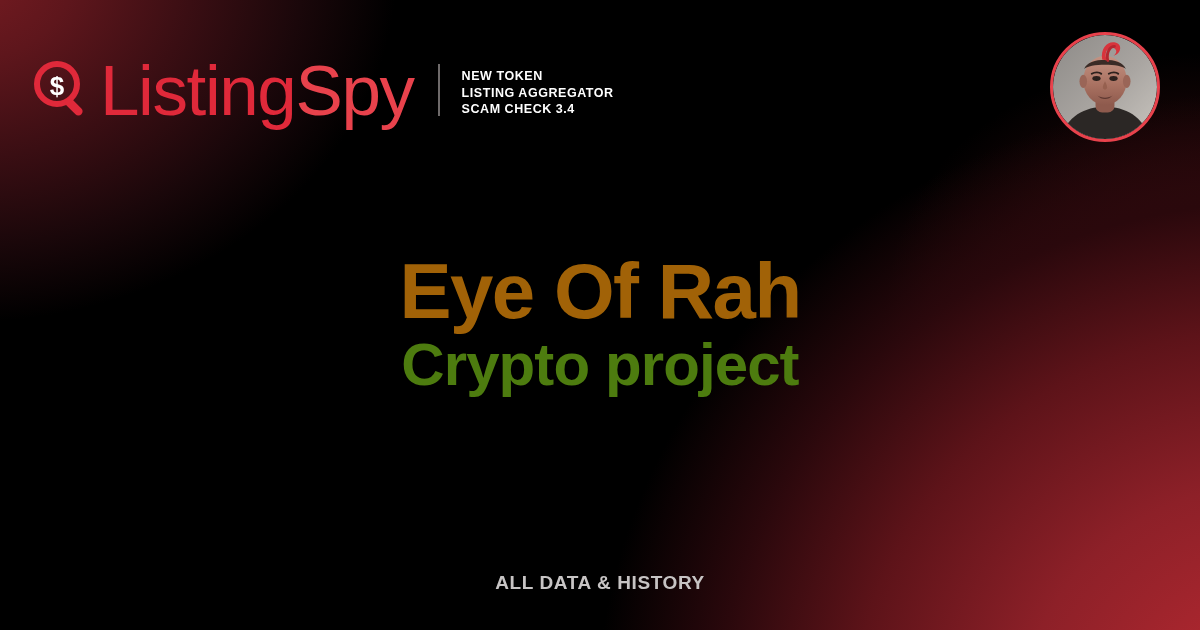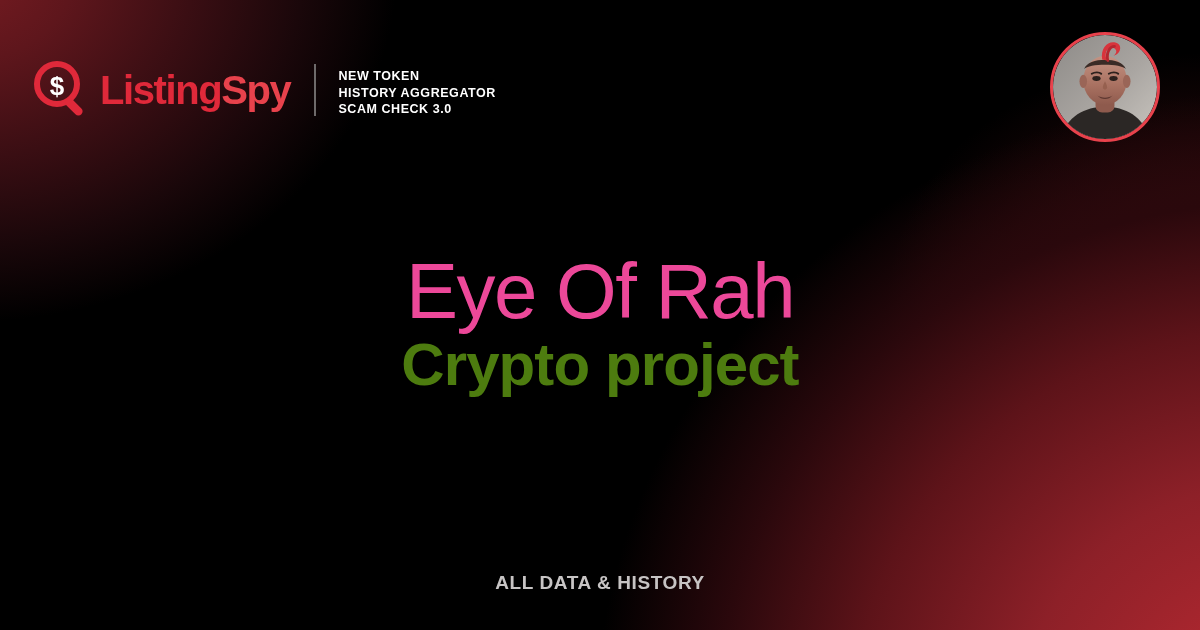--- a/index.html
+++ b/index.html
@@ -60,22 +60,22 @@
     height: 76px;
   }
   #logo-mark {
     width: 58px;
     height: 58px;
     flex: none;
     display: block;
   }
   #wordmark {
     margin-left: 8px;
-    font-size: 40px;
-    font-weight: 700;
+    font-size: 71px;
+    font-weight: 400;
     letter-spacing: -1.4px;
     line-height: 1;
     white-space: nowrap;
   }
   .wm-a { color: #e0293a; }
   .wm-b { color: #e8424c; }
 
   #divider {
     width: 2px;
     height: 52px;
@@ -117,23 +117,23 @@
 
   
   #title-block {
     position: absolute;
     left: 0;
     right: 0;
     top: 248px;
     text-align: center;
   }
   #title-main {
-    color: #ec4899;
+    color: #a16207;
     font-size: 78px;
-    font-weight: 400;
+    font-weight: 700;
     letter-spacing: -1.5px;
     line-height: 86px;
     margin: 0;
   }
   #title-sub {
     color: #4d7c0f;
     font-size: 60px;
     font-weight: 700;
     letter-spacing: -0.9px;
     line-height: 70px;
@@ -172,22 +172,22 @@
     </svg>
 
     <div id="wordmark">
       <span class="wm-a">Listing</span><span class="wm-b">Spy</span>
     </div>
 
     <div id="divider"></div>
 
     <div id="tagline">
       <div>NEW TOKEN</div>
-      <div>HISTORY AGGREGATOR</div>
-      <div>SCAM CHECK 3.0</div>
+      <div>LISTING AGGREGATOR</div>
+      <div>SCAM CHECK 3.4</div>
     </div>
 
   </div>
 
   <div id="avatar">
     <div id="avatar-photo">
       <svg viewBox="0 0 110 110" preserveAspectRatio="xMidYMid slice">
         <defs>
           <linearGradient id="bgwall" x1="0" y1="0" x2="1" y2="1">
             <stop offset="0%" stop-color="#8d8a87"></stop>

